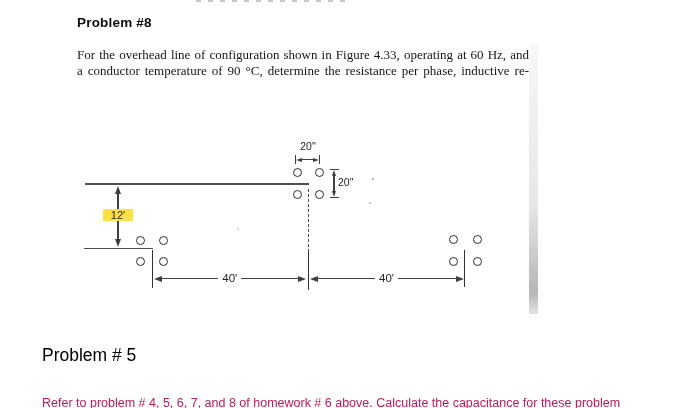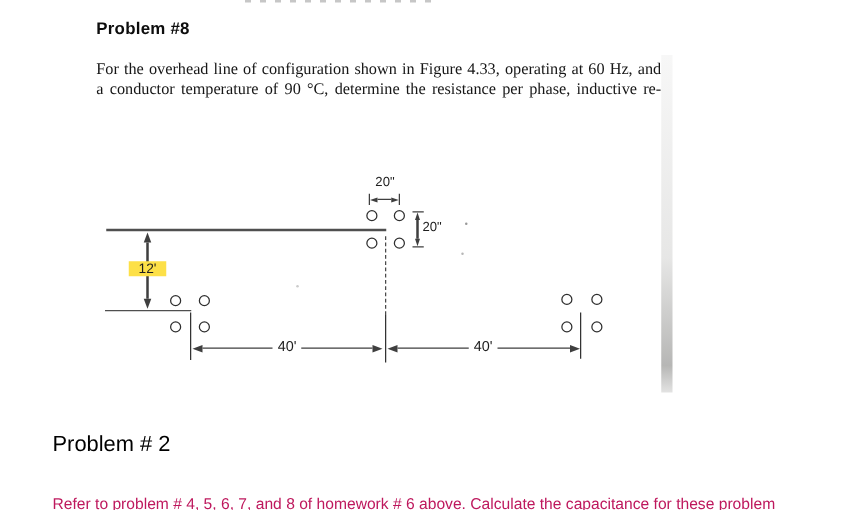--- a/index.html
+++ b/index.html
@@ -163,16 +163,16 @@
       <div class="ah-r"></div>
     </div>
 
     <div class="speck" style="left:372px; top:178px;"></div>
     <div class="speck" style="left:369px; top:202px; opacity:.7;"></div>
     <div class="speck" style="left:237px; top:228px; opacity:.5;"></div>
   </div>
 
   <div class="scan-shadow"></div>
 
-  <h2 class="p9-heading">Problem # 2</h2>
+  <h2 class="p9-heading">Problem # 5</h2>
   <div class="p9-body">Refer to problem # 4, 5, 6, 7, and 8 of homework # 6 above. Calculate the capacitance for these problem</div>
 
 </div>
 
 </body></html>

